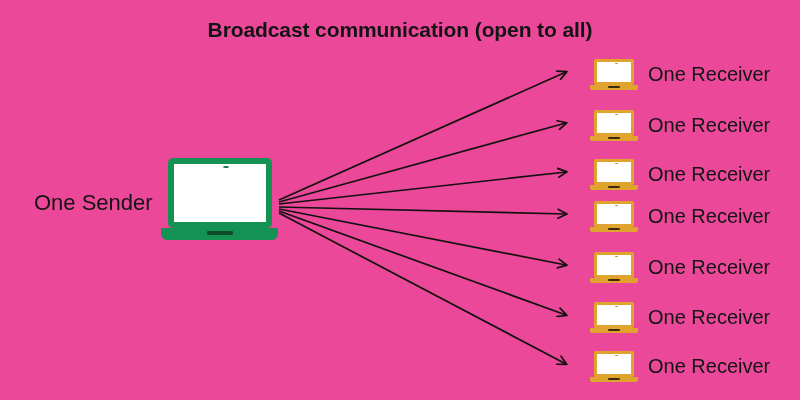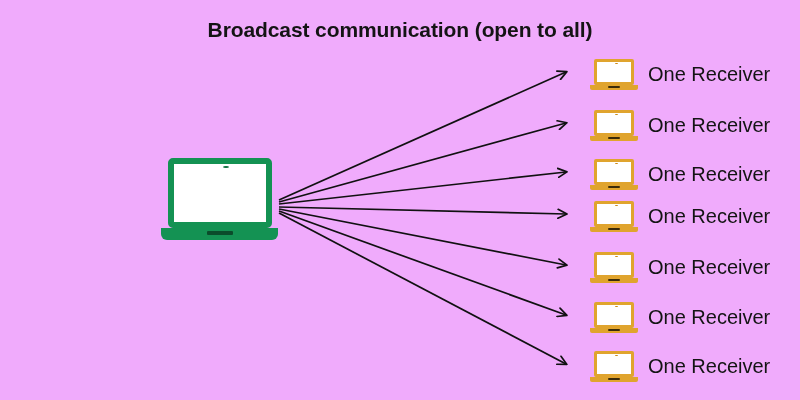--- a/index.html
+++ b/index.html
@@ -10,21 +10,21 @@
     width: 800px;
     height: 400px;
     background: #f2f2f2;
     font-family: "Liberation Sans", sans-serif;
     overflow: hidden;
   }
   #canvas {
     position: relative;
     width: 800px;
     height: 400px;
-    background: #f0abfc;
+    background: #ec4899;
   }
   #diagram-title {
     position: absolute;
     left: 0;
     top: 18px;
     width: 800px;
     text-align: center;
     font-size: 21px;
     font-weight: bold;
     color: #141414;
@@ -172,20 +172,21 @@
       <line x1="279" y1="200" x2="566" y2="72"></line>
       <line x1="279" y1="202" x2="566" y2="123"></line>
       <line x1="279" y1="204" x2="566" y2="172"></line>
       <line x1="279" y1="207" x2="566" y2="214"></line>
       <line x1="279" y1="209" x2="566" y2="265"></line>
       <line x1="279" y1="211" x2="566" y2="315"></line>
       <line x1="279" y1="213" x2="566" y2="364"></line>
     </g>
   </svg>
 
+  <div id="sender-label">One Sender</div>
 
   <div id="sender-node" class="laptop sender">
     <div class="laptop-lid">
       <div class="laptop-cam"></div>
     </div>
     <div class="laptop-base">
       <div class="laptop-pad"></div>
     </div>
   </div>
 

